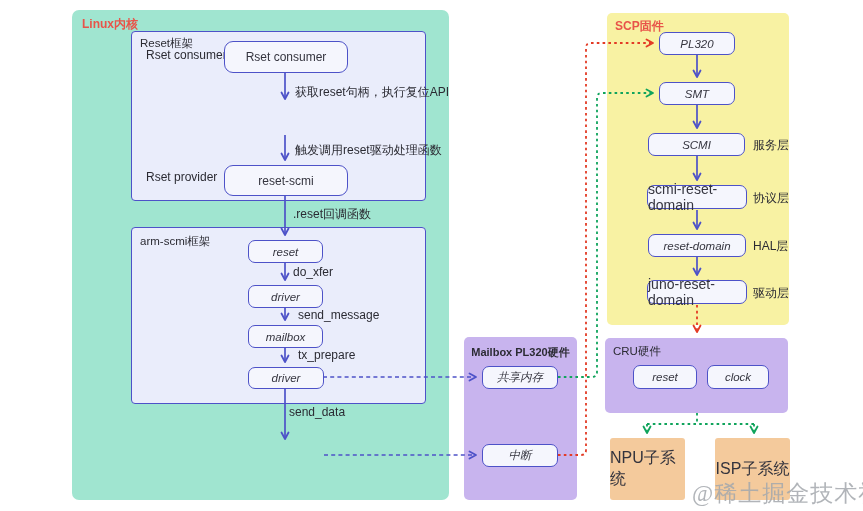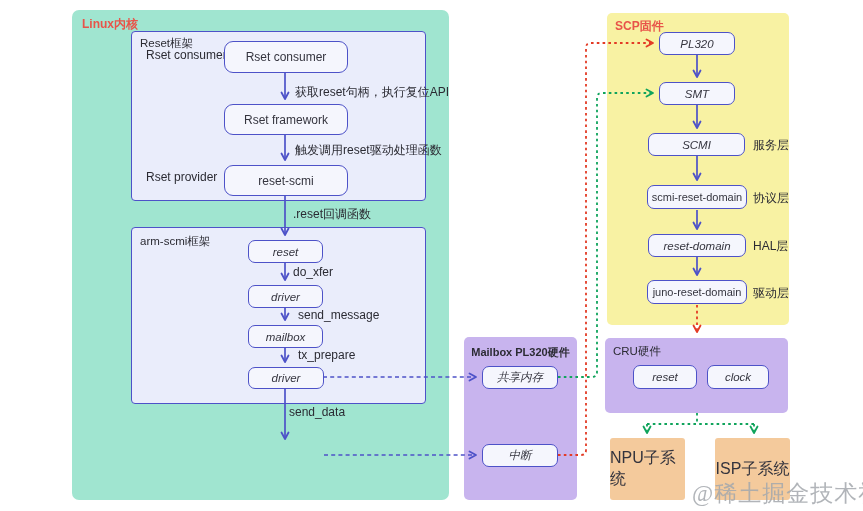--- a/index.html
+++ b/index.html
@@ -8,21 +8,21 @@
   .abs{position:absolute;}
   .panel-teal{background:#a0e5d0;border-radius:7px;}
   .panel-inner{background:#eaedfb;border:1.6px solid #4d52c8;border-radius:4px;}
   .panel-yellow{background:#f8f2a3;border-radius:5px;}
   .panel-purple{background:#c8b4ee;border-radius:5px;}
   .box-orange{background:#f4ca9c;border-radius:3px;display:flex;align-items:center;justify-content:center;
               font-size:16px;color:#33333d;}
   .node{background:#f5f6fd;border:1.6px solid #4d52c8;border-radius:9px;display:flex;align-items:center;
         justify-content:center;font-size:12px;color:#35353f;box-sizing:border-box;}
   .node-sm{border-radius:7px;font-size:11.5px;font-style:italic;}
-  .node-xs{border-radius:7px;font-size:11px;}
+  .node-xs{border-radius:7px;font-size:14px;}
   .ttl-red{font-size:12px;font-weight:bold;color:#e8544a;}
   .ttl{font-size:11.5px;color:#2b2b33;}
   .lbl{font-size:12px;color:#2b2b33;white-space:nowrap;}
   .edge-lbl{font-size:12px;color:#2b2b33;white-space:nowrap;}
   .layer-lbl{font-size:12px;color:#2b2b33;white-space:nowrap;}
   .hw-title{font-size:11px;font-weight:600;color:#2b2b33;text-align:center;white-space:nowrap;}
   .watermark{font-family:"Liberation Serif","DejaVu Serif",serif;font-size:23px;color:#a4a8ad;
              letter-spacing:1px;white-space:nowrap;opacity:.85;}
   svg.overlay{position:absolute;left:0;top:0;pointer-events:none;}
 </style>
@@ -38,23 +38,20 @@
   <div class="abs panel-inner" style="left:131px;top:31px;width:293px;height:168px;">
     <span class="abs ttl" style="left:8px;top:4px;">Reset框架</span>
     <span class="abs lbl" style="left:14px;top:16px;">Rset consumer</span>
     <span class="abs lbl" style="left:14px;top:138px;">Rset provider</span>
 
     <div class="abs node" style="left:92px;top:9px;width:124px;height:32px;">
       <span>Rset consumer</span>
     </div>
     <span class="abs edge-lbl" style="left:163px;top:52px;">获取reset句柄，执行复位API</span>
 
-    <div class="abs node" style="left:92px;top:72px;width:124px;height:31px;">
-      <span>Rset framework</span>
-    </div>
     <span class="abs edge-lbl" style="left:163px;top:110px;">触发调用reset驱动处理函数</span>
 
     <div class="abs node" style="left:92px;top:133px;width:124px;height:31px;">
       <span>reset-scmi</span>
     </div>
   </div>
 
   <span class="abs edge-lbl" style="left:293px;top:206px;">.reset回调函数</span>
 
   <div class="abs panel-inner" style="left:131px;top:227px;width:293px;height:175px;">

